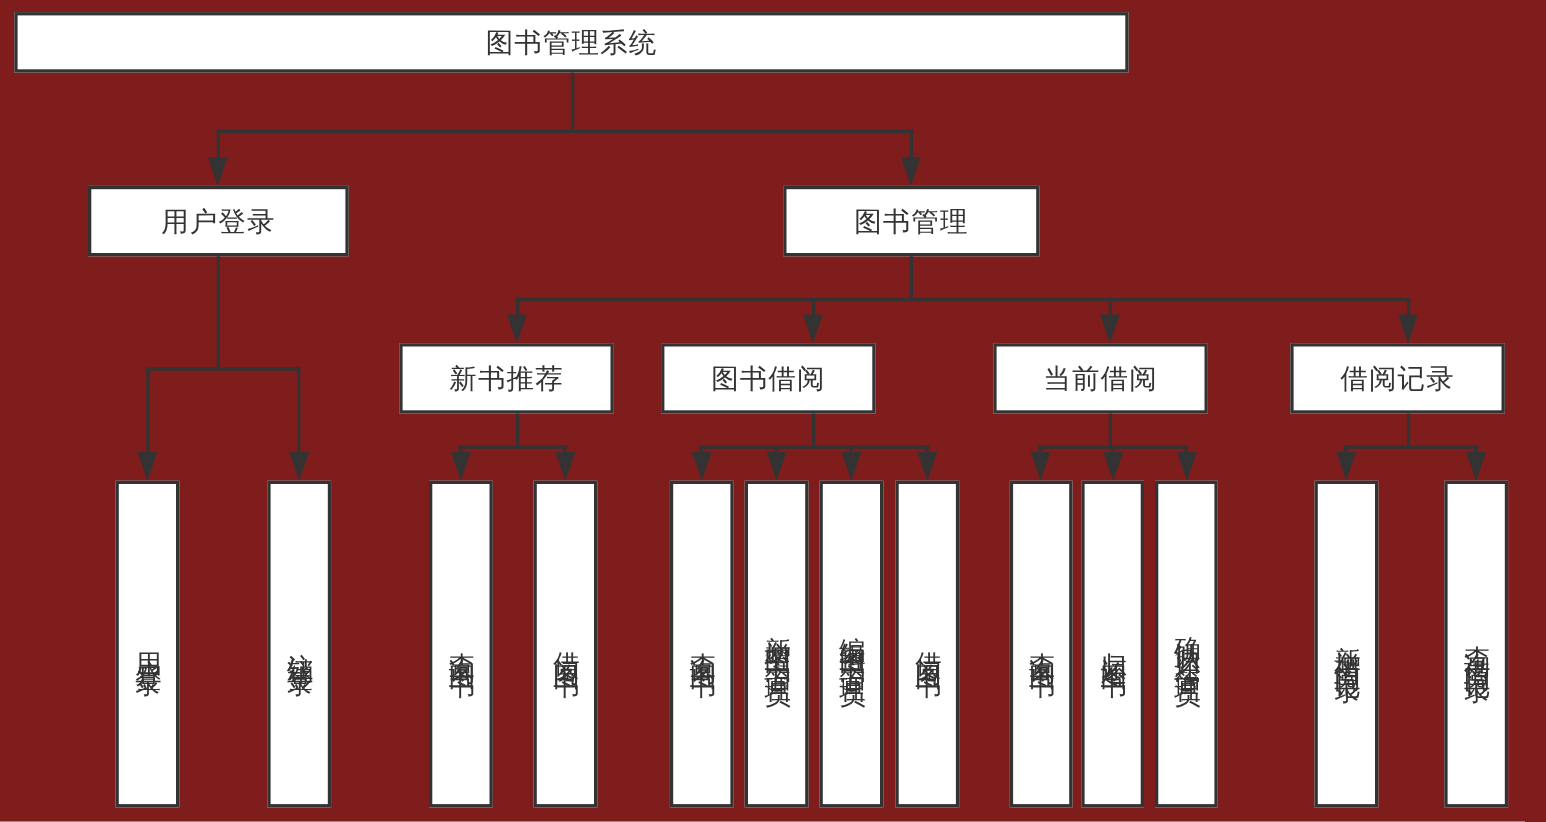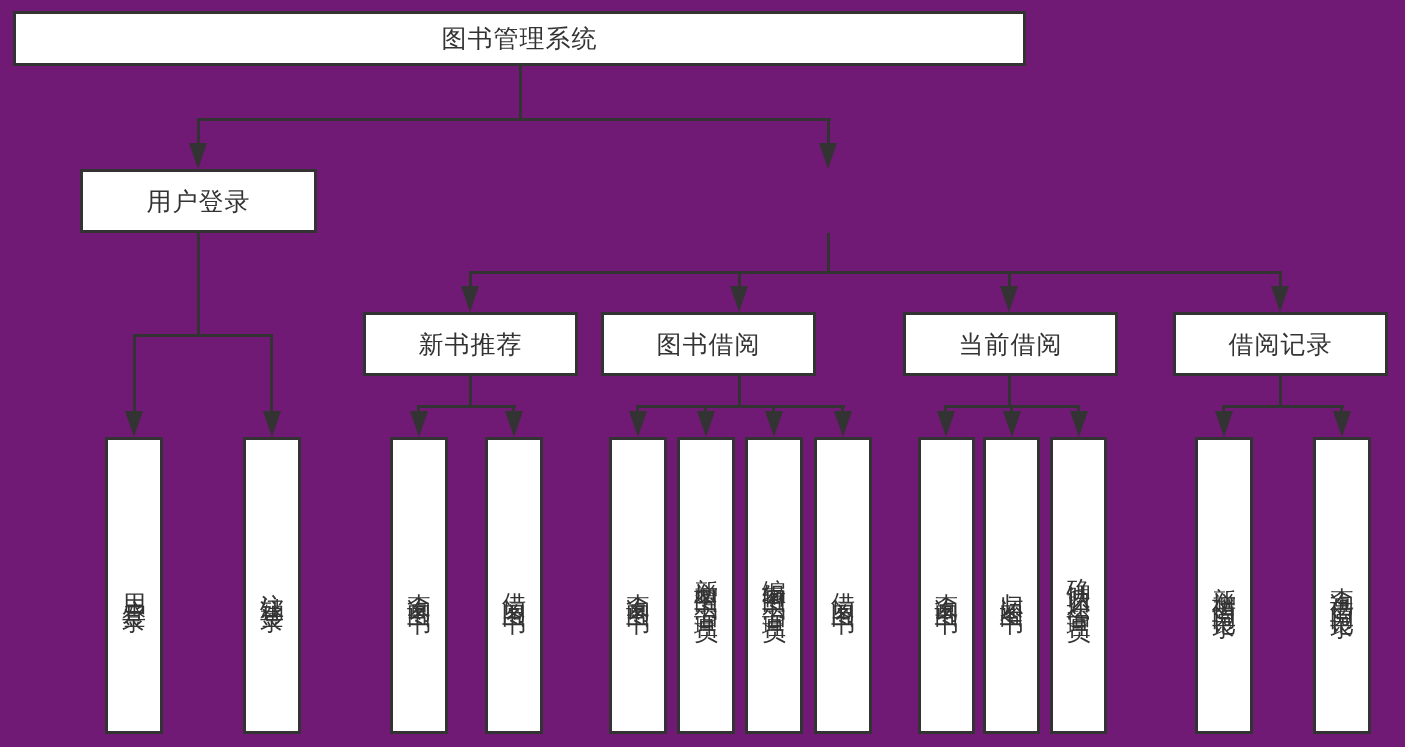--- a/index.html
+++ b/index.html
@@ -1,19 +1,19 @@
 <!DOCTYPE html>
 <html><head>
 <meta charset="utf-8">
 <style>
   html,body{margin:0;padding:0;background:#fff;}
   .canvas{
     position:relative;
     width:1405px;height:747px;
-    background:#701a75;
+    background:#7f1d1d;
     font-family:"Liberation Sans","DejaVu Sans",sans-serif;
     color:#333333;
     overflow:hidden;
   }
   .box{
     position:absolute;
     box-sizing:border-box;
     border:3px solid #333333;
     background:#ffffff;
     display:flex;
@@ -29,21 +29,21 @@
   .vlabel{
     writing-mode:vertical-rl;
     text-orientation:mixed;
     font-size:24px;
     letter-spacing:6px;
     color:#333333;
     line-height:1;
   }
   .root{left:13px;top:11px;width:1013px;height:55px;}
   .l2{top:169px;height:64px;}
-  .l3{top:312px;height:64px;width:215px;justify-content:center;}
+  .l3{top:312px;height:64px;width:195px;justify-content:center;}
   .leaf{top:437px;height:297px;}
   .hline,.vline{position:absolute;background:#333333;}
   .hline{height:3px;}
   .vline{width:3px;}
   .arrowhead{
     position:absolute;
     width:0;height:0;
     border-left:9px solid transparent;
     border-right:9px solid transparent;
     border-top:26px solid #333333;
@@ -70,20 +70,23 @@
 
   <div class="vline" style="left:519px;top:66px;height:52px;"></div>
   <div class="hline" style="left:197px;top:118px;width:634px;"></div>
   <div class="vline" style="left:197px;top:118px;height:46px;"></div>
   <div class="arrowhead" style="left:189px;top:143px;"></div>
   <div class="vline" style="left:827px;top:118px;height:46px;"></div>
   <div class="arrowhead" style="left:819px;top:143px;"></div>
 
   <div class="box l2" style="left:80px;width:237px;">
     <span class="hlabel">用户登录</span>
+  </div>
+  <div class="box l2" style="left:712px;width:233px;">
+    <span class="hlabel">图书管理</span>
   </div>
 
   <div class="vline" style="left:197px;top:233px;height:101px;"></div>
   <div class="hline" style="left:133px;top:334px;width:140px;"></div>
   <div class="vline" style="left:133px;top:334px;height:84px;"></div>
   <div class="arrowhead" style="left:125px;top:411px;"></div>
   <div class="vline" style="left:270px;top:334px;height:84px;"></div>
   <div class="arrowhead" style="left:263px;top:411px;"></div>
 
   <div class="vline" style="left:827px;top:233px;height:40px;"></div>

